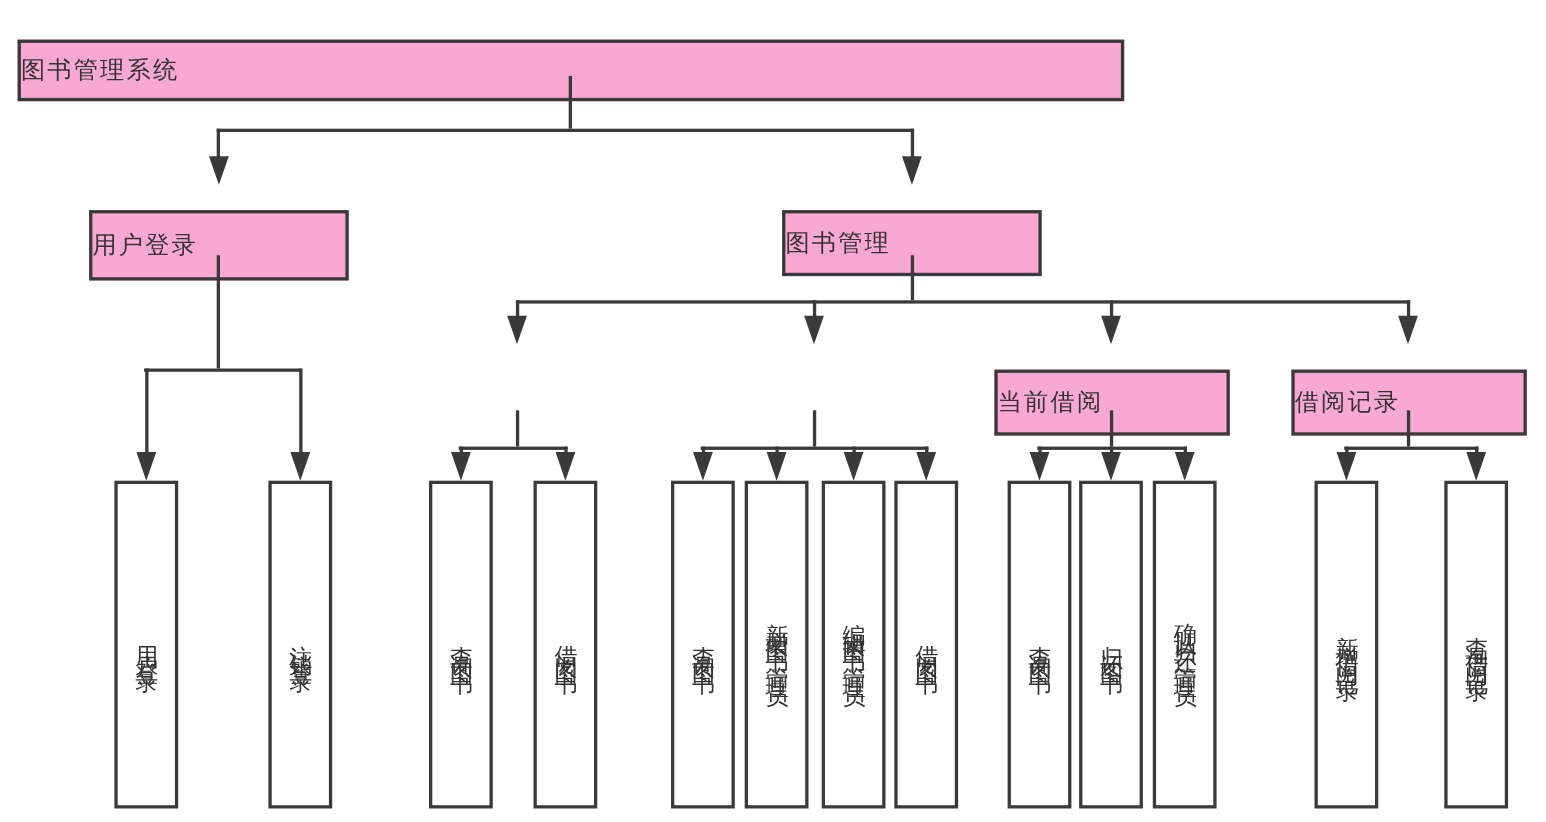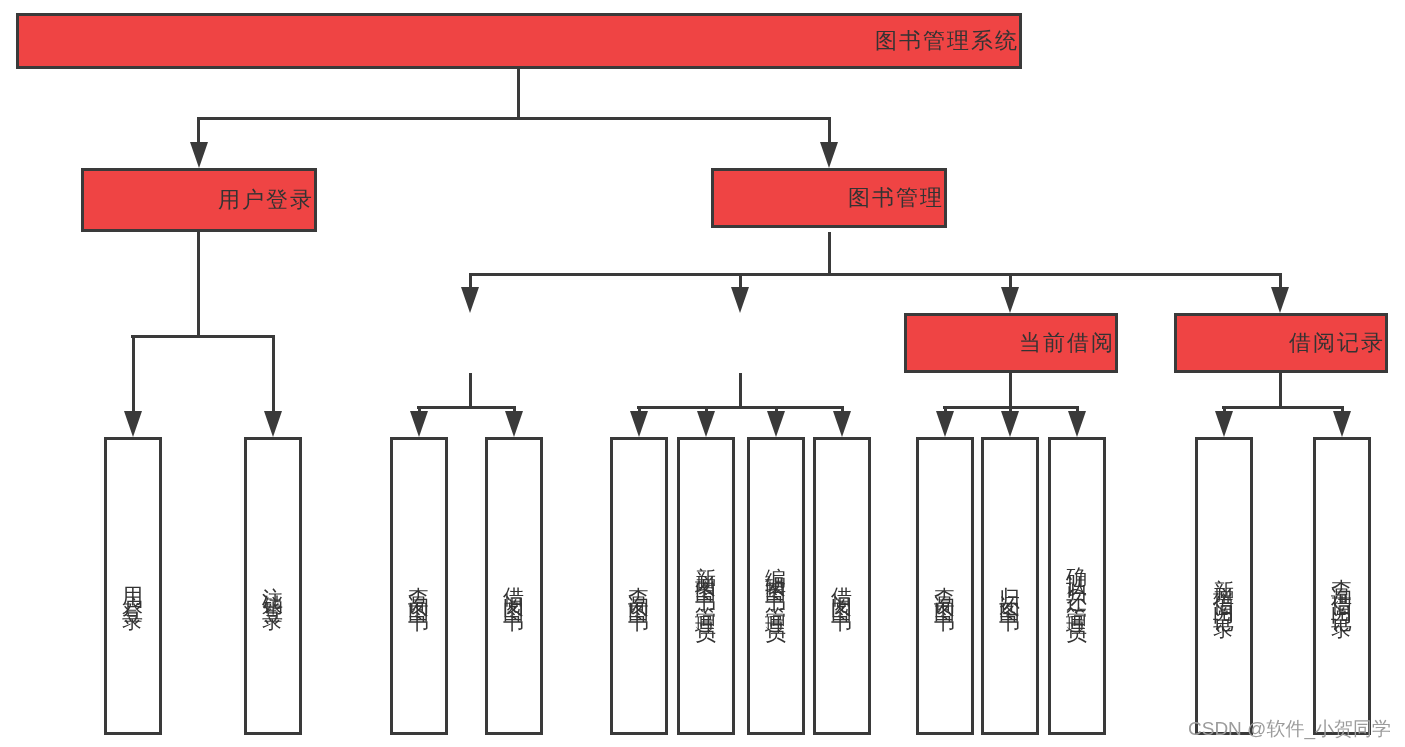--- a/index.html
+++ b/index.html
@@ -1,23 +1,23 @@
 <!DOCTYPE html>
 <html><head>
 <meta charset="utf-8">
 <style>
   html,body{margin:0;padding:0;background:#ffffff;}
   #canvas{
     position:relative;width:1405px;height:747px;background:#ffffff;overflow:hidden;
     font-family:"Liberation Sans","DejaVu Sans",sans-serif;
   }
   .bx{ 
-    position:absolute;background:#ef4444;border:3px solid #3a3a3a;box-sizing:border-box;
-    display:flex;align-items:center;justify-content:flex-end;
-    font-size:22px;color:#333333;letter-spacing:2px;white-space:nowrap;
+    position:absolute;background:#f9a8d4;border:3px solid #3a3a3a;box-sizing:border-box;
+    display:flex;align-items:center;justify-content:flex-start;
+    font-size:22px;color:#333333;letter-spacing:2px;white-space:nowrap;margin-top:23px;
   }
   .vx{ 
     position:absolute;background:#ffffff;border:3px solid #3a3a3a;box-sizing:border-box;
     display:flex;align-items:center;justify-content:center;
     width:58px;top:437px;height:298px;
   }
   .vx .vlbl{
     writing-mode:vertical-rl;text-orientation:mixed;
     font-size:21px;color:#333333;letter-spacing:8px;line-height:1;
     max-height:286px;
@@ -68,21 +68,21 @@
   <div class="hl" style="left:469px;top:273px;width:813px;"></div>
   <div class="vl" style="left:469px;top:273px;height:16px;"></div>
   <div class="ar" style="left:461px;top:287px;"></div>
   <div class="vl" style="left:739px;top:273px;height:16px;"></div>
   <div class="ar" style="left:731px;top:287px;"></div>
   <div class="vl" style="left:1009px;top:273px;height:16px;"></div>
   <div class="ar" style="left:1001px;top:287px;"></div>
   <div class="vl" style="left:1279px;top:273px;height:16px;"></div>
   <div class="ar" style="left:1271px;top:287px;"></div>
 
-  <div class="bx" style="left:904px;top:313px;width:214px;height:60px;padding-left:31px;">
+  <div class="bx" style="left:904px;top:313px;width:214px;height:60px;">
     <span>当前借阅</span>
   </div>
   <div class="bx" style="left:1174px;top:313px;width:214px;height:60px;">
     <span>借阅记录</span>
   </div>
 
   <div class="vl" style="left:469px;top:373px;height:33px;"></div>
   <div class="hl" style="left:417px;top:406px;width:99px;"></div>
   <div class="vl" style="left:418px;top:406px;height:7px;"></div>
   <div class="ar" style="left:410px;top:411px;"></div>
@@ -153,15 +153,14 @@
     <span class="vlbl">确认归还（管理员）</span>
   </div>
 
   <div class="vx" style="left:1195px;">
     <span class="vlbl">新增借阅记录</span>
   </div>
   <div class="vx" style="left:1313px;">
     <span class="vlbl">查询借阅记录</span>
   </div>
 
-  <div id="watermark">CSDN @软件_小贺同学</div>
 
 </div>
 
 </body></html>

